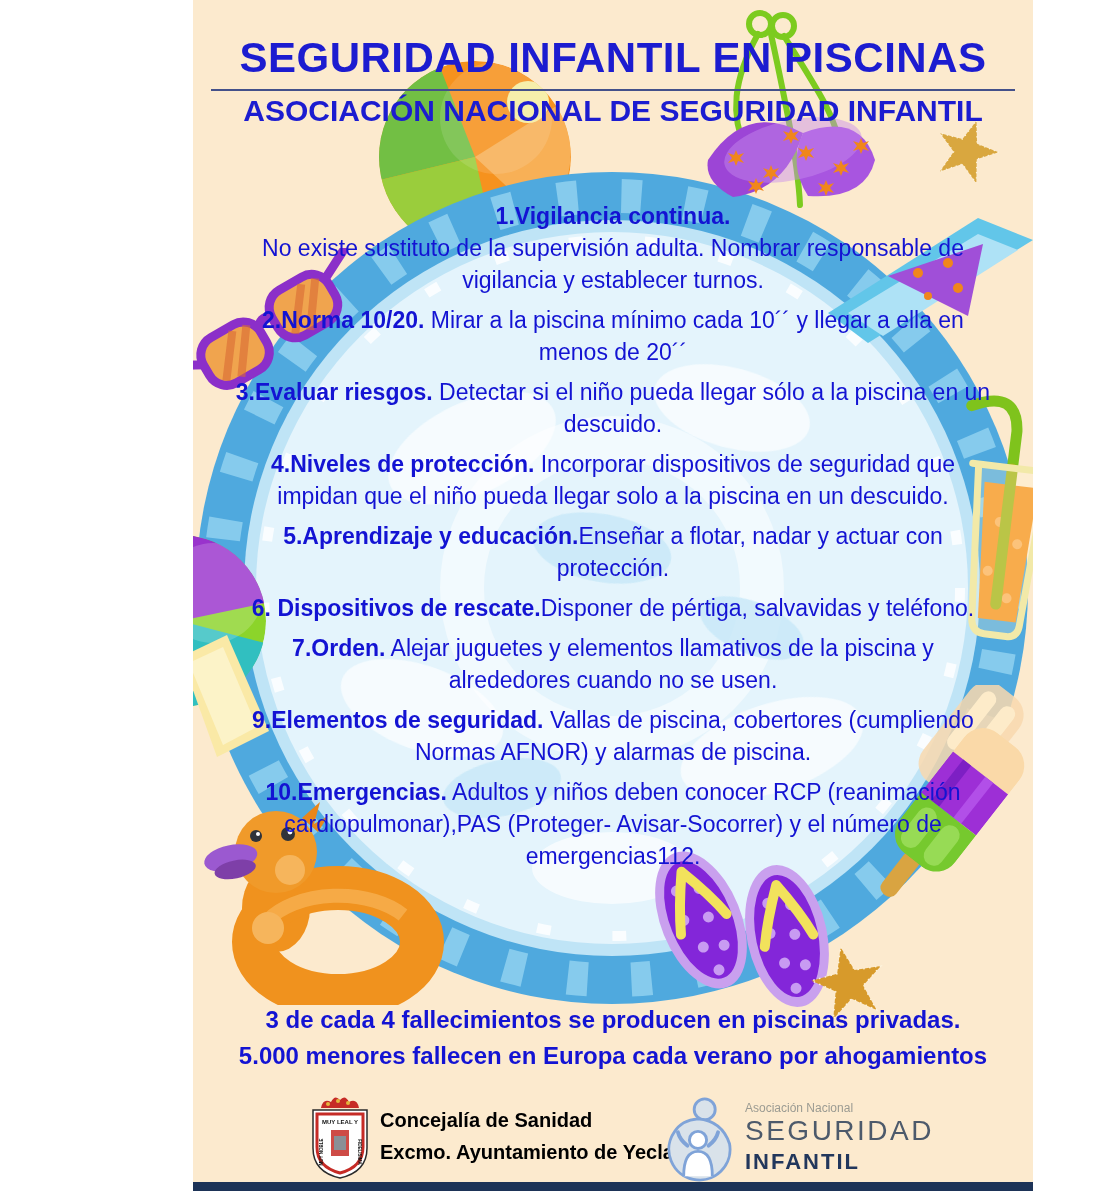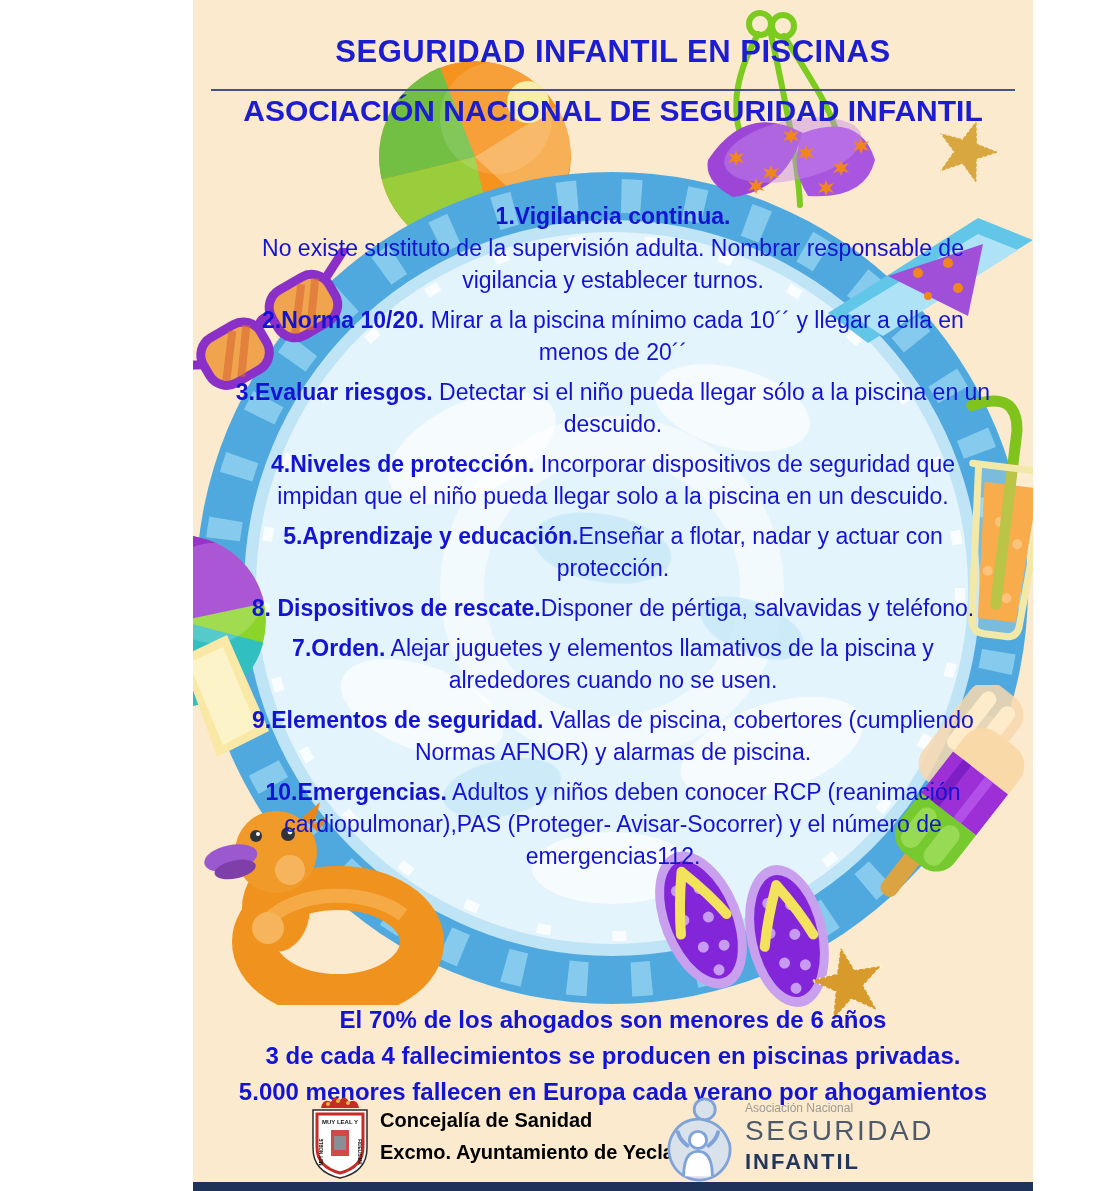--- a/index.html
+++ b/index.html
@@ -3,21 +3,21 @@
 <meta charset="utf-8">
 <style>
   html,body{margin:0;padding:0;background:#ffffff;}
   .stage{position:relative;width:1102px;height:1191px;background:#ffffff;overflow:hidden;
          font-family:"Liberation Sans","DejaVu Sans",sans-serif;}
   .poster{position:absolute;left:193px;top:0;width:840px;height:1191px;background:#FCEACE;overflow:hidden;}
   svg{display:block;}
   .deco{position:absolute;pointer-events:none;}
 
   .title{position:absolute;top:34px;left:0;right:0;margin:0;text-align:center;
-         font-size:31px;font-weight:bold;letter-spacing:.5px;color:#1C1CD0;white-space:nowrap;}
+         font-size:42px;font-weight:bold;letter-spacing:.5px;color:#1C1CD0;white-space:nowrap;}
   .title-rule{position:absolute;top:89px;left:18px;right:18px;border-top:2px solid #44518A;}
   .subtitle{position:absolute;top:94px;left:0;right:0;margin:0;text-align:center;
             font-size:30px;font-weight:bold;color:#1C1CD0;white-space:nowrap;}
 
   .tips{position:absolute;top:192px;left:28px;width:784px;text-align:center;
         color:#1313D3;font-size:23px;line-height:32px;z-index:30;}
   .tips p{margin:8px;}
   .tip .b{font-weight:bold;}
   .tip-first .b{display:block;}
 
@@ -252,28 +252,27 @@
   <h1 class="title">SEGURIDAD INFANTIL EN PISCINAS</h1>
   <div class="title-rule"></div>
   <h2 class="subtitle">ASOCIACIÓN NACIONAL DE SEGURIDAD INFANTIL</h2>
 
   <div class="tips">
     <p class="tip tip-first"><span class="b">1.Vigilancia continua.</span><span>No existe sustituto de la supervisión adulta. Nombrar responsable de vigilancia y establecer turnos.</span></p>
     <p class="tip"><span class="b">2.Norma 10/20.</span><span> Mirar a la piscina mínimo cada 10´´ y llegar a ella en menos de 20´´</span></p>
     <p class="tip"><span class="b">3.Evaluar riesgos.</span><span> Detectar si el niño pueda llegar sólo a la piscina en un descuido.</span></p>
     <p class="tip"><span class="b">4.Niveles de protección.</span><span> Incorporar dispositivos de seguridad que impidan que el niño pueda llegar solo a la piscina en un descuido.</span></p>
     <p class="tip"><span class="b">5.Aprendizaje y educación.</span><span>Enseñar a flotar, nadar y actuar con protección.</span></p>
-    <p class="tip"><span class="b">8. Dispositivos de rescate.</span><span>Disponer de pértiga, salvavidas y teléfono.</span></p>
+    <p class="tip"><span class="b">6. Dispositivos de rescate.</span><span>Disponer de pértiga, salvavidas y teléfono.</span></p>
     <p class="tip"><span class="b">7.Orden.</span><span> Alejar juguetes y elementos llamativos de la piscina y alrededores cuando no se usen.</span></p>
     <p class="tip"><span class="b">9.Elementos de seguridad.</span><span> Vallas de piscina, cobertores (cumpliendo Normas AFNOR) y alarmas de piscina.</span></p>
     <p class="tip"><span class="b">10.Emergencias.</span><span> Adultos y niños deben conocer RCP (reanimación cardiopulmonar),PAS (Proteger- Avisar-Socorrer) y el número de emergencias112.</span></p>
   </div>
 
   <div class="stats">
-    <p>El 70% de los ahogados son menores de 6 años</p>
     <p>3 de cada 4 fallecimientos se producen en piscinas privadas.</p>
     <p>5.000 menores fallecen en Europa cada verano por ahogamientos</p>
   </div>
 
   <div class="footer">
 
     <svg class="deco" style="left:112px;top:0" width="70" height="86" viewBox="0 0 70 86">
       <path d="M16,12 Q18,2 26,6 Q30,-2 35,4 Q40,-2 44,6 Q52,2 54,12 Z" fill="#C62B26"></path>
       <g fill="#E3B63C">
             <circle cx="23" cy="8" r="2"></circle>

